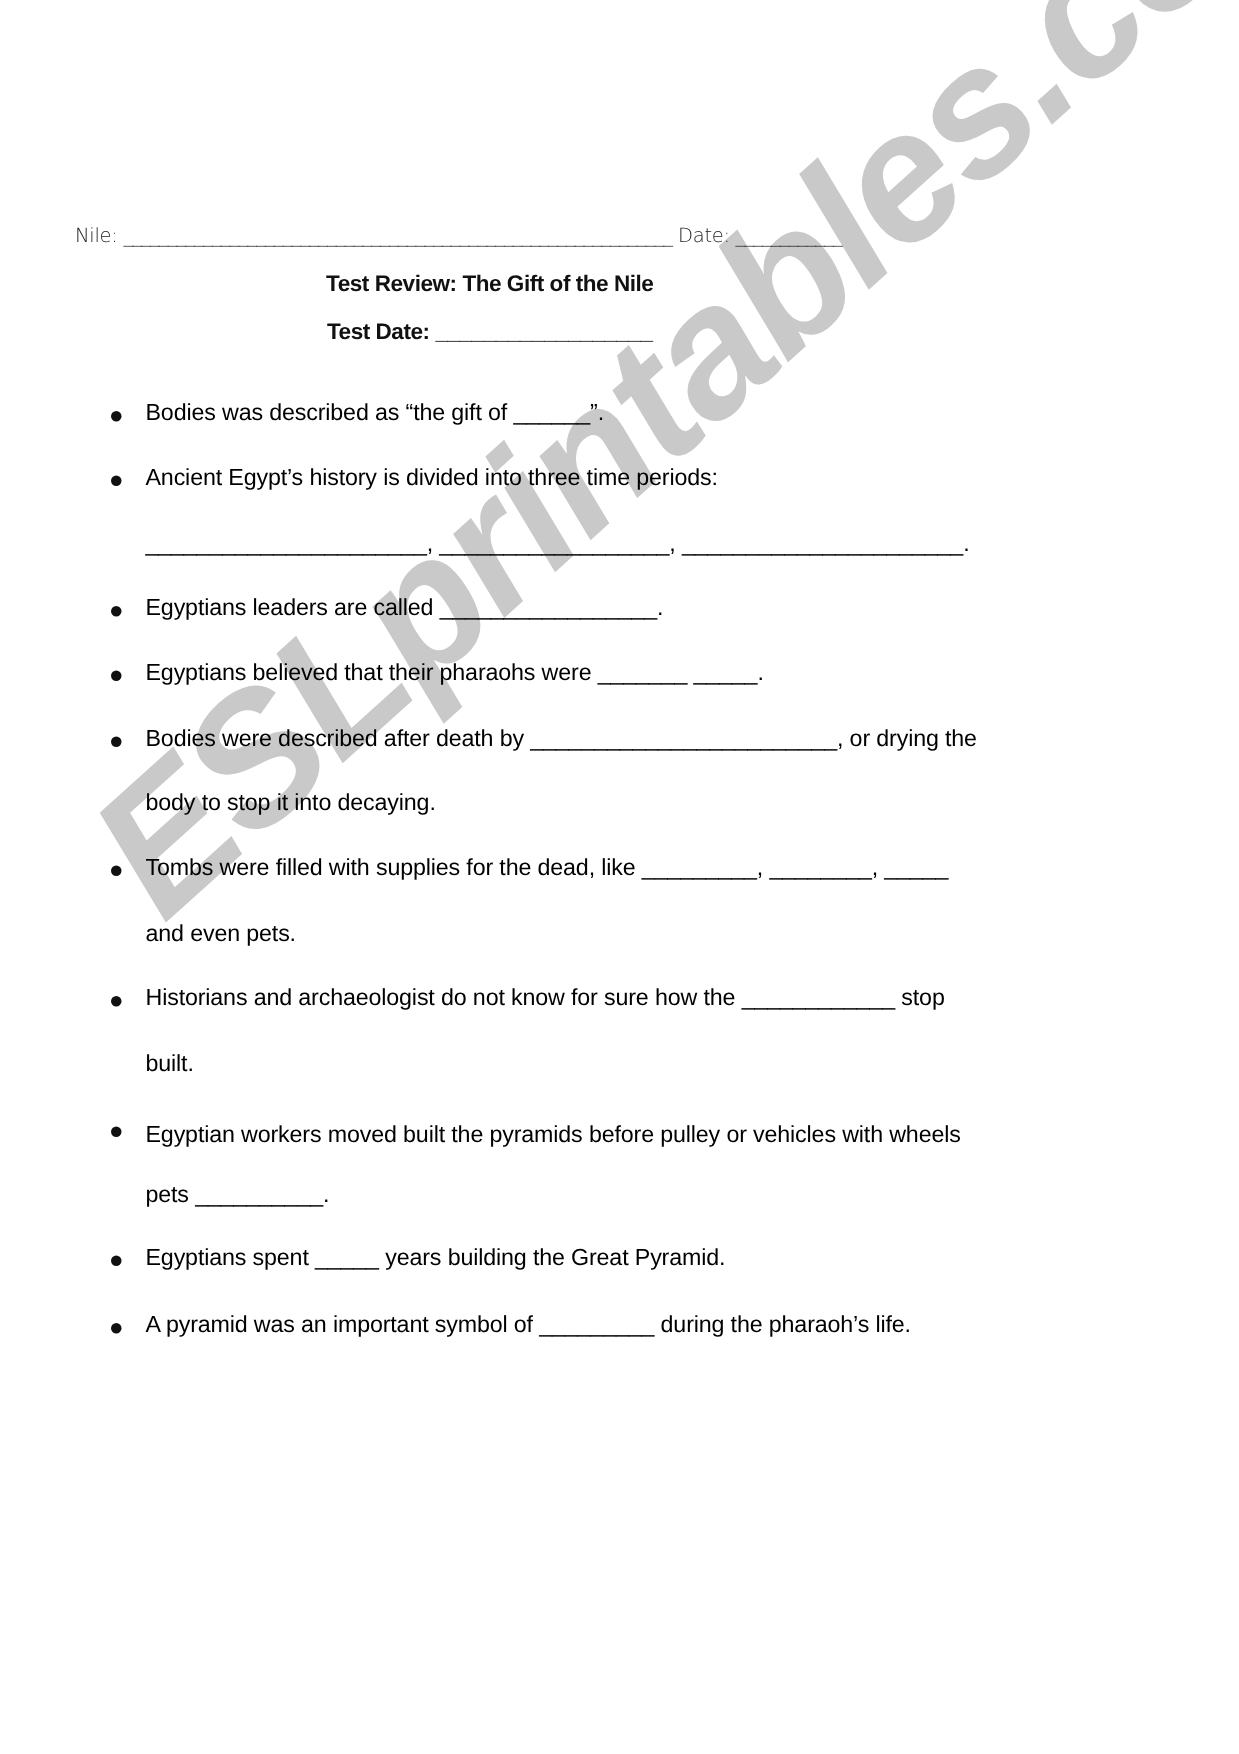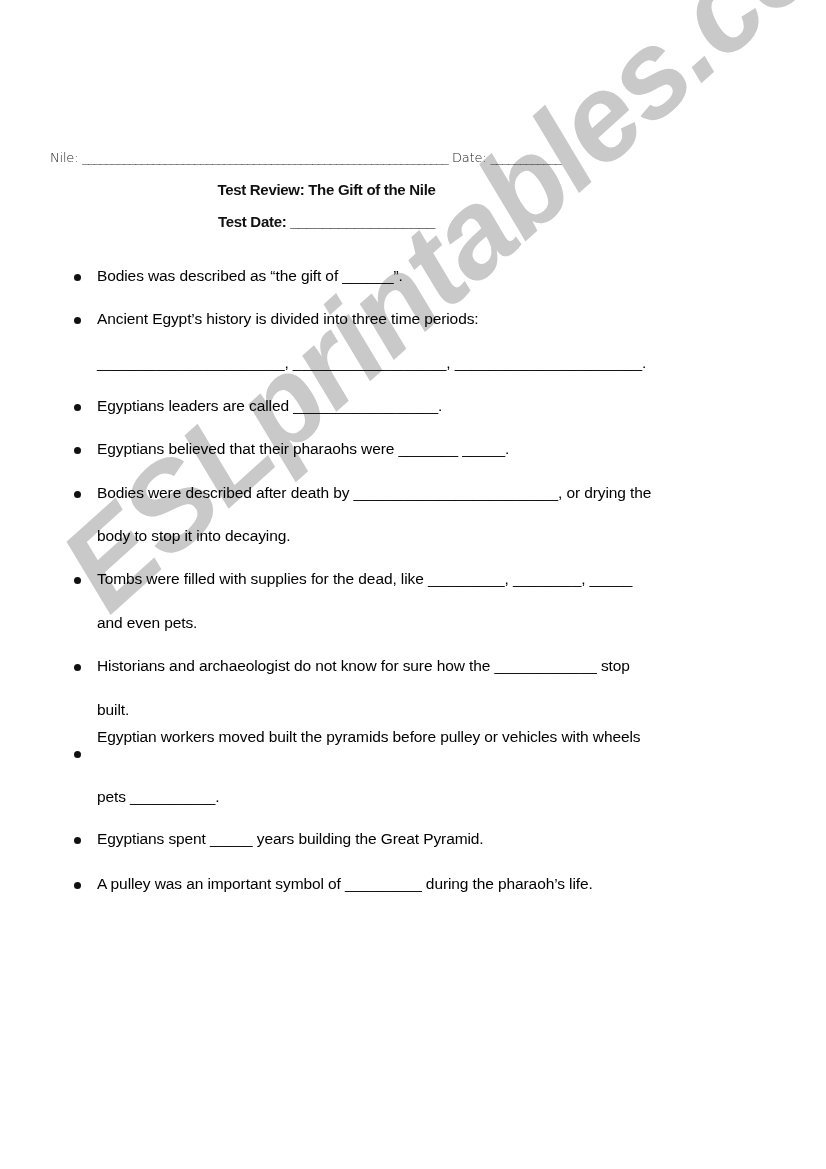--- a/index.html
+++ b/index.html
@@ -136,22 +136,22 @@
 
     <span class="bullet" style="top:577px"></span>
     <div class="line" style="top:570px">Tombs were filled with supplies for the dead, like _________, ________, _____</div>
     <div class="line" style="top:614px">and even pets.</div>
 
     <span class="bullet" style="top:664px"></span>
     <div class="line" style="top:657px">Historians and archaeologist do not know for sure how the ____________ stop</div>
     <div class="line" style="top:701px">built.</div>
 
     <span class="bullet" style="top:751px"></span>
-    <div class="line" style="top:728px">Egyptian workers moved built the pyramids before pulley or vehicles with wheels</div>
+    <div class="line" style="top:748px">Egyptian workers moved built the pyramids before pulley or vehicles with wheels</div>
     <div class="line" style="top:788px">pets __________.</div>
 
     <span class="bullet" style="top:837px"></span>
     <div class="line" style="top:830px">Egyptians spent _____ years building the Great Pyramid.</div>
 
     <span class="bullet" style="top:882px"></span>
-    <div class="line" style="top:875px">A pulley was an important symbol of _________ during the pharaoh’s life.</div>
+    <div class="line" style="top:875px">A pyramid was an important symbol of _________ during the pharaoh’s life.</div>
   </div>
 </div>
 
 </body></html>

